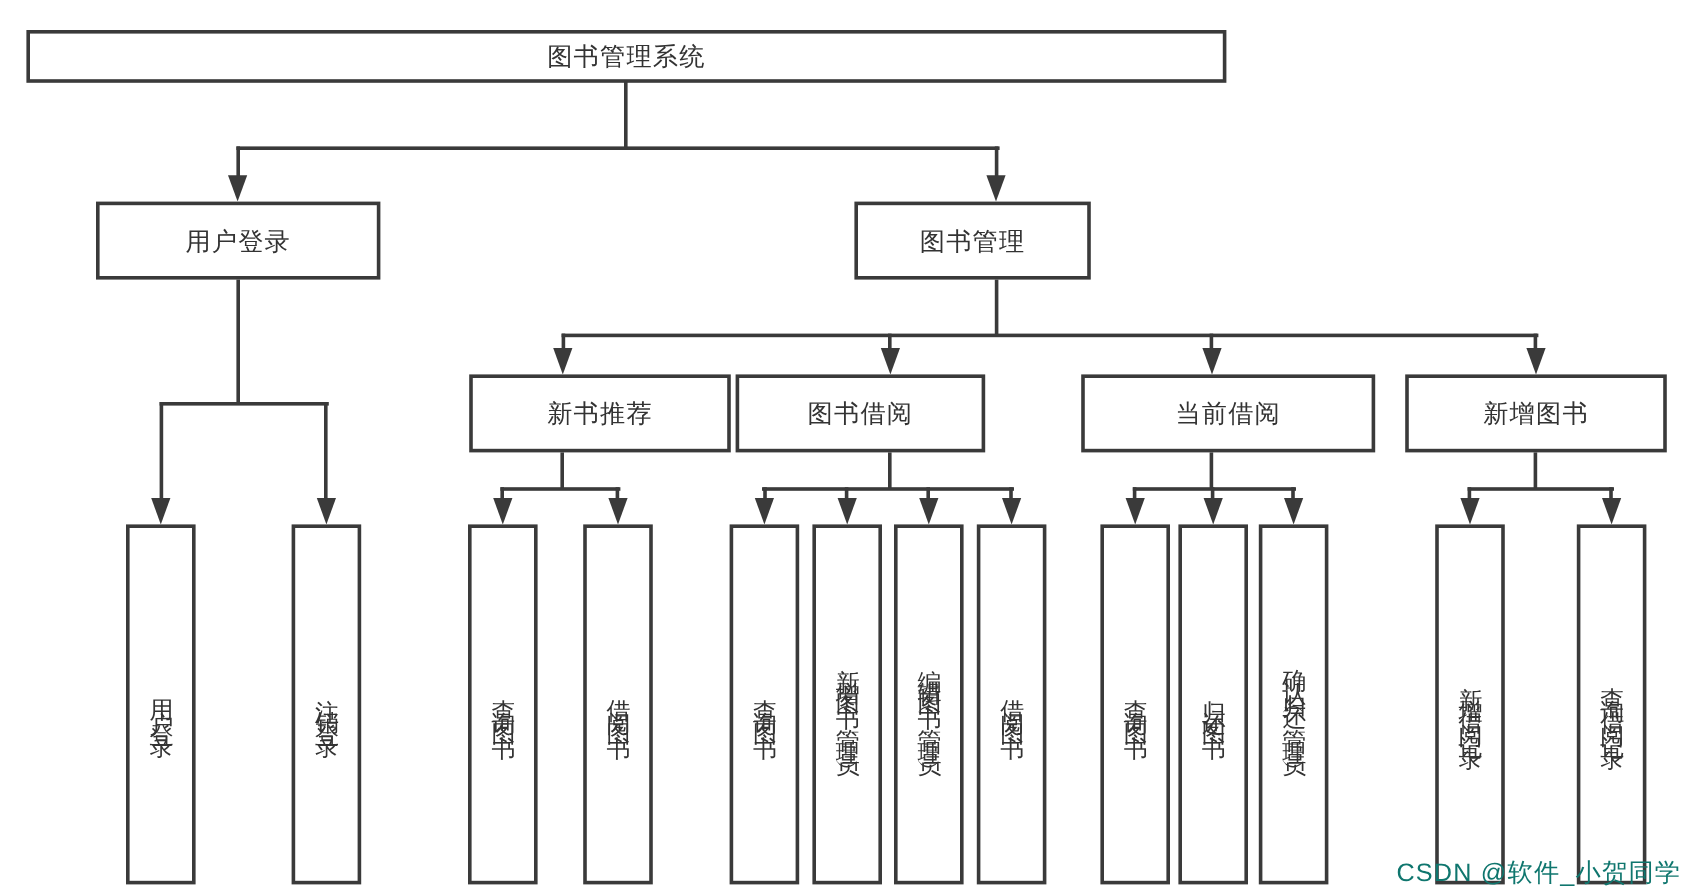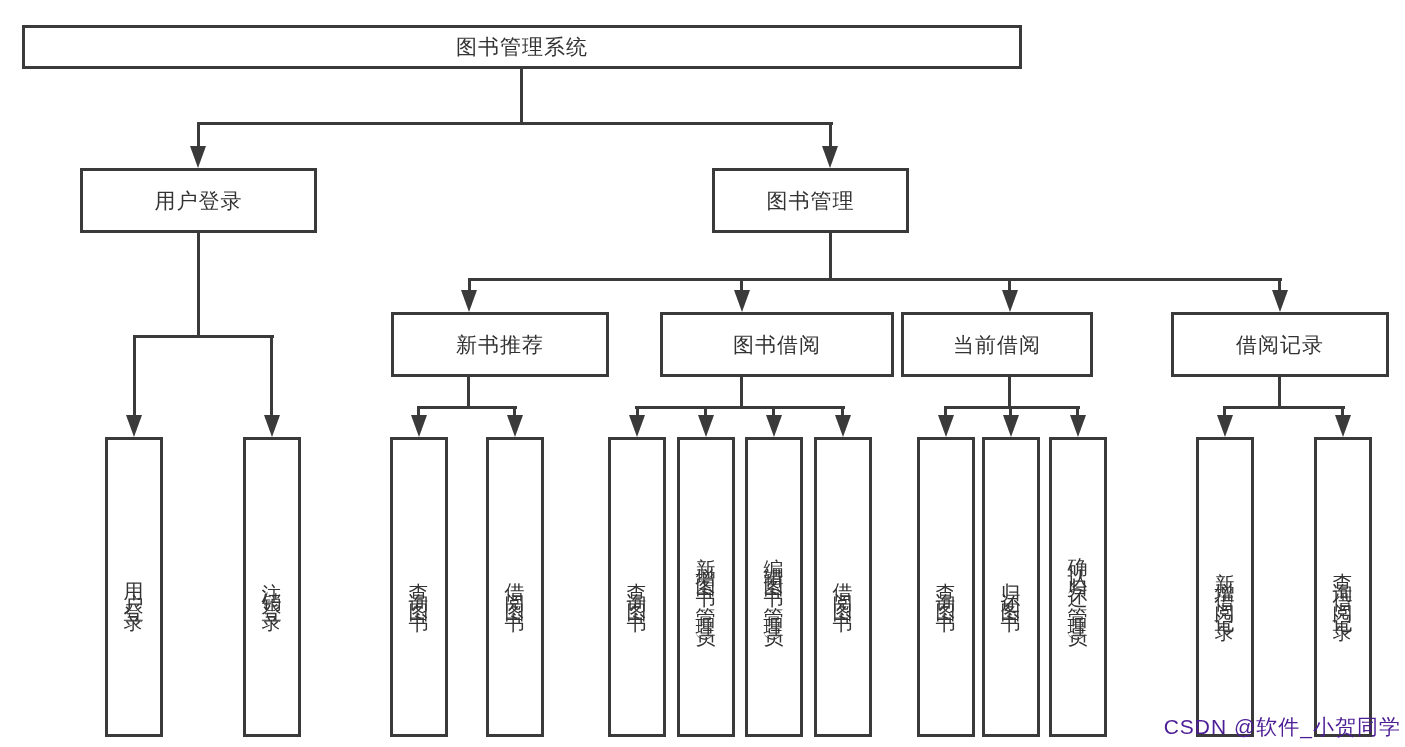--- a/index.html
+++ b/index.html
@@ -42,21 +42,21 @@
     width: 0;
     height: 0;
     border-left: 8px solid transparent;
     border-right: 8px solid transparent;
     border-top: 22px solid #3a3a3a;
   }
   .watermark {
     position: absolute;
     right: 4px;
     bottom: 6px;
-    color: #4c1d95;
+    color: #0f766e;
     font-size: 21px;
     letter-spacing: 1px;
     white-space: nowrap;
   }
 </style>
 </head>
 <body>
 
 <div class="canvas">
 
@@ -92,28 +92,28 @@
   <div class="vline" style="left:740px; top:278px; height:14px;"></div>
   <div class="arrow" style="left:734px; top:290px;"></div>
   <div class="vline" style="left:1008px; top:278px; height:14px;"></div>
   <div class="arrow" style="left:1002px; top:290px;"></div>
   <div class="vline" style="left:1278px; top:278px; height:14px;"></div>
   <div class="arrow" style="left:1272px; top:290px;"></div>
 
   <div class="node" style="left:360px; top:312px; width:218px; height:65px;margin-left:31px;">
     <span>新书推荐</span>
   </div>
-  <div class="node" style="left:660px; top:312px; width:234px; height:65px;">
+  <div class="node" style="left:613px; top:312px; width:208px; height:65px;">
     <span>图书借阅</span>
   </div>
-  <div class="node" style="left:901px; top:312px; width:192px; height:65px;">
+  <div class="node" style="left:901px; top:312px; width:245px; height:65px;">
     <span>当前借阅</span>
   </div>
   <div class="node" style="left:1171px; top:312px; width:218px; height:65px;">
-    <span>借阅记录</span>
+    <span>新增图书</span>
   </div>
 
   <div class="vline" style="left:467px; top:377px; height:31px;"></div>
   <div class="hline" style="left:417px; top:406px; width:100px;"></div>
   <div class="vline" style="left:417px; top:406px; height:11px;"></div>
   <div class="arrow" style="left:411px; top:415px;"></div>
   <div class="vline" style="left:513px; top:406px; height:11px;"></div>
   <div class="arrow" style="left:507px; top:415px;"></div>
 
   <div class="vline" style="left:740px; top:377px; height:31px;"></div>

